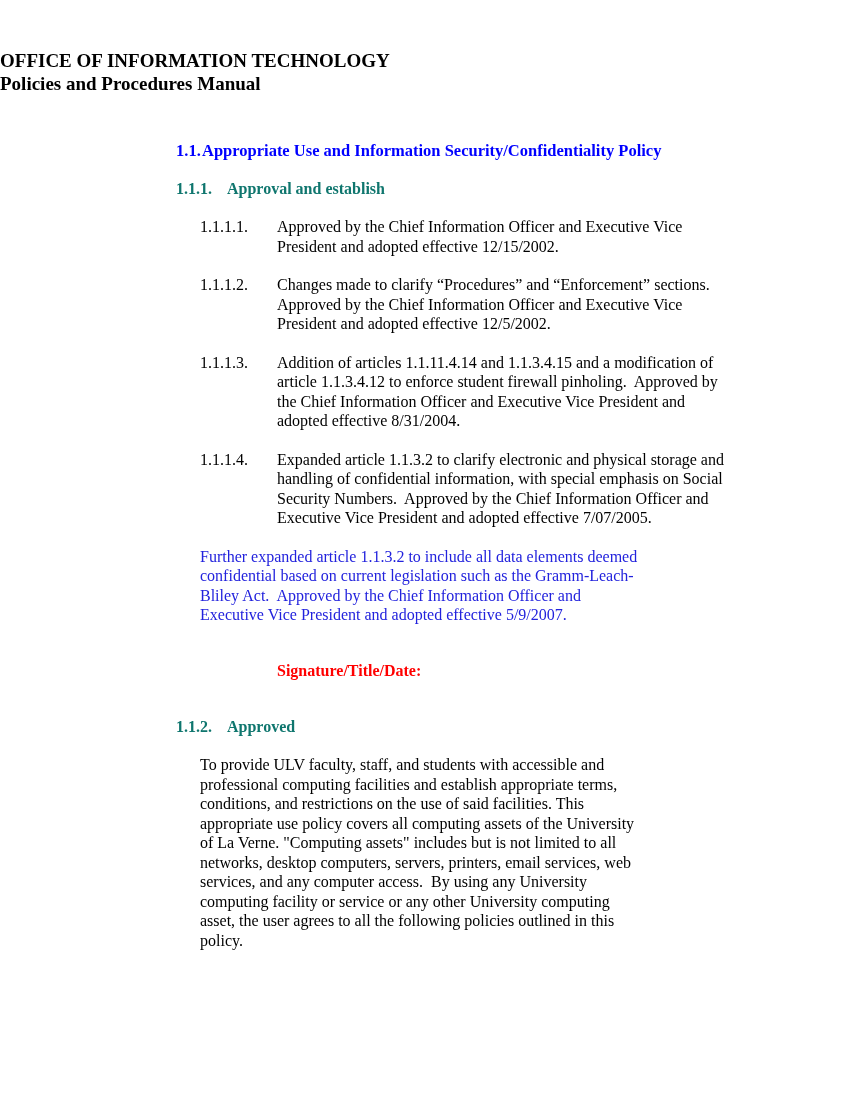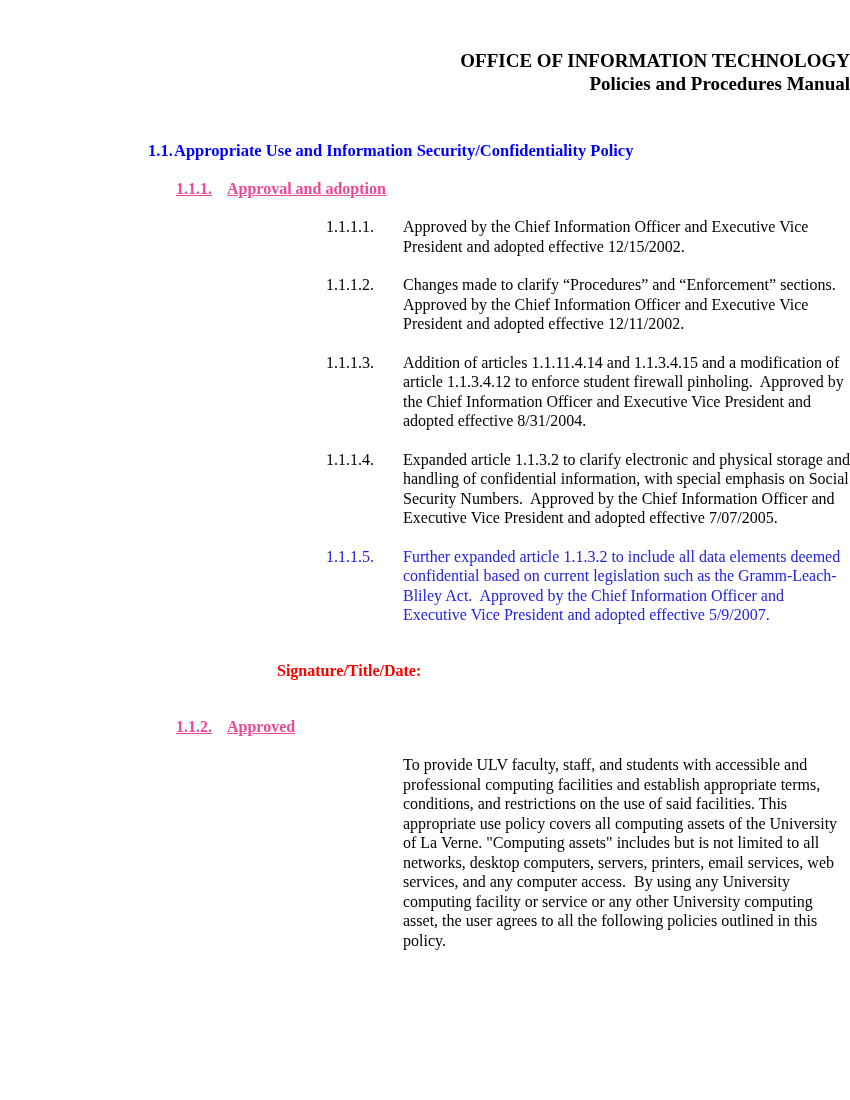--- a/index.html
+++ b/index.html
@@ -14,58 +14,57 @@
     background: #ffffff;
     font-family: "Liberation Serif", "DejaVu Serif", serif;
     font-size: 16px;
     line-height: 19.5px;
     color: #000000;
     overflow: hidden;
     box-sizing: border-box;
     padding-top: 49px;
   }
   .title-block {
-    text-align: right;
+    text-align: left;
     font-weight: bold;
     font-size: 19px;
     line-height: 23px;
     color: #000000;
   }
   .section-heading {
     display: flex;
     margin: 46px 0 0 148px;
     font-weight: bold;
     font-size: 16.5px;
     line-height: 20px;
     color: #0000ff;
   }
   .section-heading .h-num {
     flex: none;
     width: 26px;
+    margin-left: 28px;
   }
   .sub-heading {
     display: flex;
     margin: 18px 0 18px 176px;
     font-weight: bold;
     font-size: 16px;
     line-height: 20px;
-    color: #ec4899;
-    text-decoration: underline;
+    color: #0f766e;
   }
   .sub-heading .h-num {
     flex: none;
     width: 51px;
   }
   .sub-heading.purpose {
     margin-top: 37px;
   }
   .item {
     display: flex;
     margin: 0 0 19px 200px;
-    justify-content: flex-end;
   }
   .item-num {
     flex: none;
     width: 77px;
   }
   .item-text {
     width: 447px;
     white-space: pre-wrap;
   }
   .item.item-blue {
@@ -87,45 +86,44 @@
     <div>Policies and Procedures Manual</div>
   </div>
 
   <div class="section-heading">
     <span class="h-num">1.1.</span>
     <span>Appropriate Use and Information Security/Confidentiality Policy</span>
   </div>
 
   <div class="sub-heading">
     <span class="h-num">1.1.1.</span>
-    <span>Approval and adoption</span>
+    <span>Approval and establish</span>
   </div>
 
   <div class="item">
     <span class="item-num">1.1.1.1.</span>
     <div class="item-text">Approved by the Chief Information Officer and Executive Vice President and adopted effective 12/15/2002.</div>
   </div>
 
   <div class="item">
     <span class="item-num">1.1.1.2.</span>
-    <div class="item-text">Changes made to clarify “Procedures” and “Enforcement” sections.  Approved by the Chief Information Officer and Executive Vice President and adopted effective 12/11/2002.</div>
+    <div class="item-text">Changes made to clarify “Procedures” and “Enforcement” sections.  Approved by the Chief Information Officer and Executive Vice President and adopted effective 12/5/2002.</div>
   </div>
 
   <div class="item">
     <span class="item-num">1.1.1.3.</span>
     <div class="item-text">Addition of articles 1.1.11.4.14 and 1.1.3.4.15 and a modification of article 1.1.3.4.12 to enforce student firewall pinholing.  Approved by the Chief Information Officer and Executive Vice President and adopted effective 8/31/2004.</div>
   </div>
 
   <div class="item">
     <span class="item-num">1.1.1.4.</span>
     <div class="item-text">Expanded article 1.1.3.2 to clarify electronic and physical storage and handling of confidential information, with special emphasis on Social Security Numbers.  Approved by the Chief Information Officer and Executive Vice President and adopted effective 7/07/2005.</div>
   </div>
 
   <div class="item item-blue">
-    <span class="item-num">1.1.1.5.</span>
     <div class="item-text">Further expanded article 1.1.3.2 to include all data elements deemed confidential based on current legislation such as the Gramm-Leach-Bliley Act.  Approved by the Chief Information Officer and Executive Vice President and adopted effective 5/9/2007.</div>
   </div>
 
   <div class="signature-line">Signature/Title/Date:</div>
 
   <div class="sub-heading purpose">
     <span class="h-num">1.1.2.</span>
     <span>Approved</span>
   </div>
 

